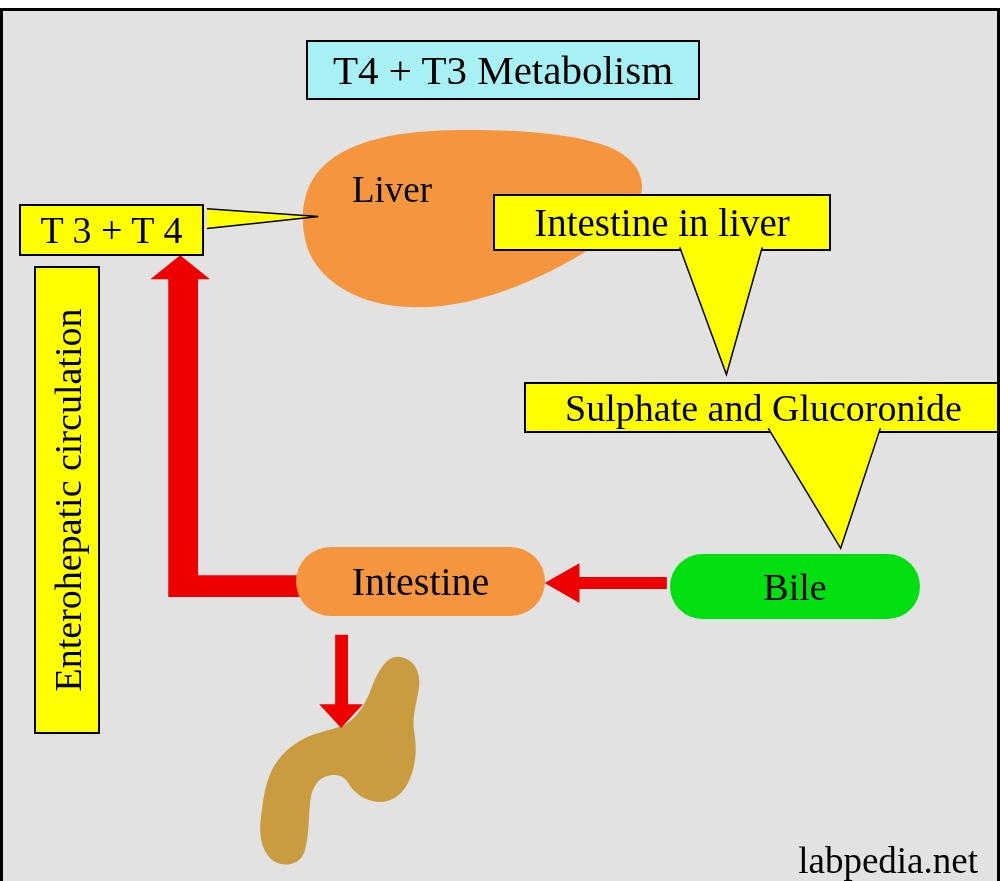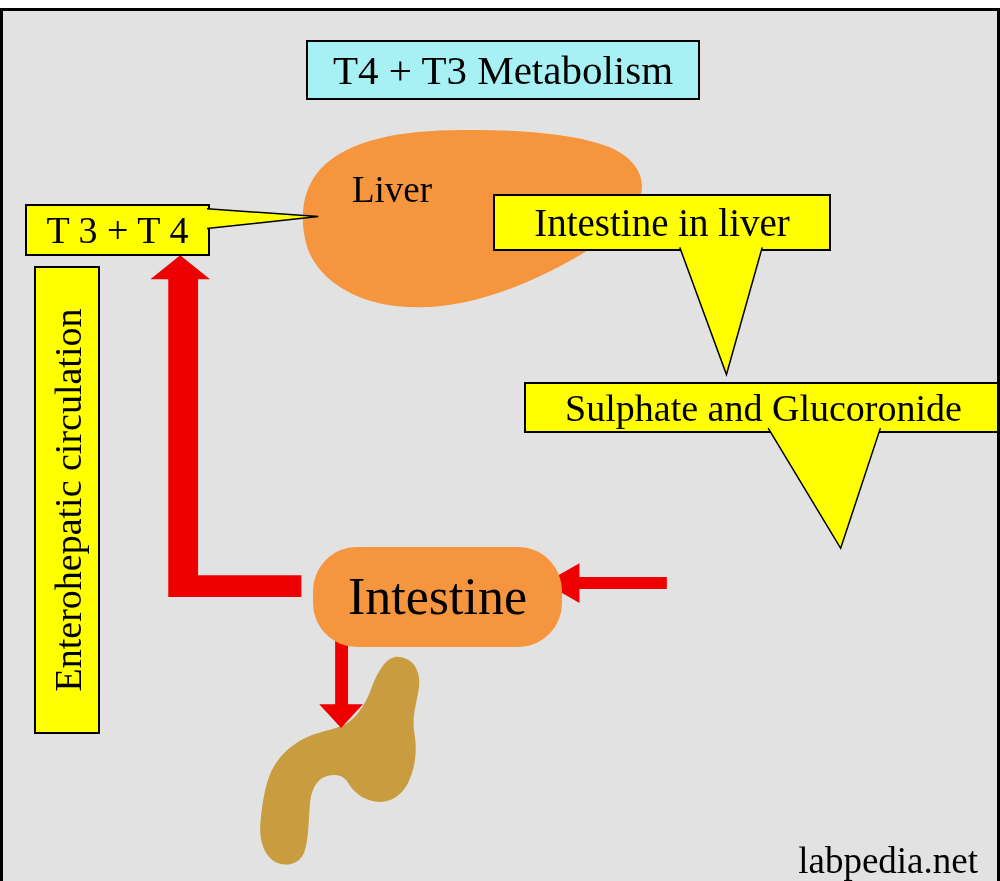--- a/index.html
+++ b/index.html
@@ -19,27 +19,27 @@
   .node{
     position:absolute;
     display:flex;align-items:center;justify-content:center;
     box-sizing:border-box;
     z-index:2;
     white-space:nowrap;
     line-height:1;
   }
   .bordered{border:2px solid #000;}
   .title-box{left:303px;top:29px;width:394px;height:60px;font-size:41px;}
-  .t3t4-box{left:22px;top:193px;width:185px;height:52px;font-size:38px;}
+  .t3t4-box{left:16px;top:193px;width:185px;height:52px;font-size:38px;}
   .entero-box{left:31px;top:255px;width:66px;height:468px;font-size:38px;}
   .entero-box .vtext{transform:rotate(-90deg);}
   .conjugate-box{left:490px;top:183px;width:338px;height:57px;font-size:39px;}
   .sulphate-box{left:521px;top:371px;width:479px;height:51px;font-size:38px;}
   .bile-pill{left:667px;top:543px;width:250px;height:65px;border-radius:33px;font-size:38px;}
-  .intestine-pill{left:310px;top:536px;width:249px;height:100px;border-radius:44px;font-size:52px;}
+  .intestine-pill{left:293px;top:536px;width:249px;height:69px;border-radius:44px;font-size:40px;}
   .liver-label{left:334px;top:156px;width:110px;height:44px;font-size:37px;background:transparent;}
   .stool-label{left:230px;top:786px;width:110px;height:46px;font-size:41px;background:transparent;}
   .watermark{left:760px;top:828px;width:215px;height:42px;font-size:37px;background:transparent;justify-content:flex-end;}
 </style>
 </head>
 <body>
 
 <div class="canvas" style="background: rgb(226, 226, 226); margin-top: 8px;">
 
   <svg class="layer under" viewBox="0 0 1000 881">
@@ -77,20 +77,23 @@
   </div>
 
   <div class="node conjugate-box bordered" style="background: rgb(255, 255, 0);">
     <span>Intestine in liver</span>
   </div>
 
   <div class="node sulphate-box bordered" style="background: rgb(255, 255, 0);">
     <span>Sulphate and Glucoronide</span>
   </div>
 
+  <div class="node bile-pill" style="background: rgb(0, 224, 16);">
+    <span>Bile</span>
+  </div>
 
   <div class="node intestine-pill" style="background: rgb(245, 149, 61);">
     <span>Intestine</span>
   </div>
 
 
   <div class="node watermark">
     <span>labpedia.net</span>
   </div>
 

